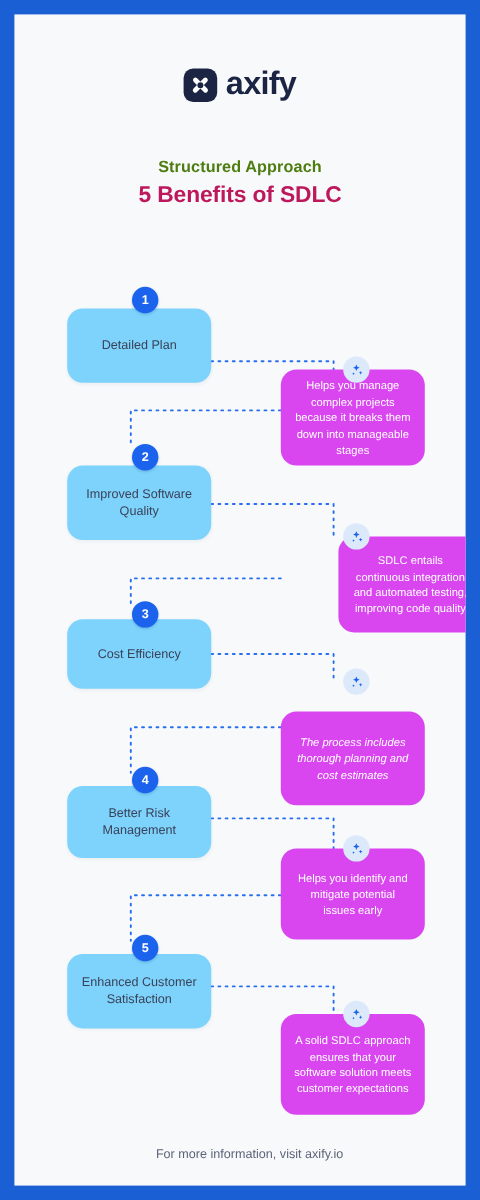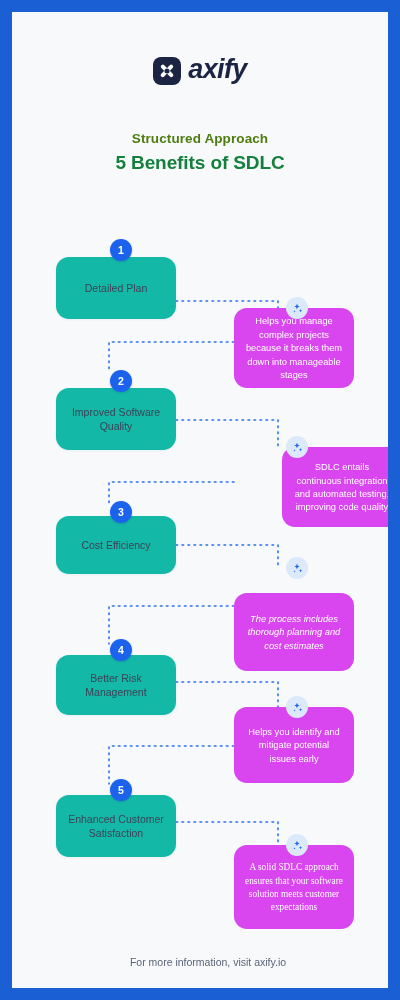--- a/index.html
+++ b/index.html
@@ -57,62 +57,61 @@
     background:#1b2442;
     transform:translate(-50%,-50%);
   }
   .logo-text {
     font-size:27px;
     font-weight:bold;
     color:#1b2442;
     letter-spacing:-0.6px;
     line-height:1;
     padding-bottom:2px;
-    font-style:italic;
   }
 
   
   .eyebrow {
     position:absolute;
     left:0; top:119px;
     width:376px;
     text-align:center;
     font-size:13.5px;
     font-weight:bold;
     color:#4d7c0f;
     letter-spacing:0.1px;
   }
   .title {
     position:absolute;
     left:0; top:140px;
     width:376px;
     text-align:center;
     font-size:19px;
     font-weight:bold;
-    color:#15803d;
+    color:#be185d;
     letter-spacing:-0.1px;
   }
 
   
   .flow {
     position:absolute;
     left:0; top:0;
     width:376px; height:976px;
   }
   .connectors {
     position:absolute;
     left:0; top:0;
     width:376px; height:976px;
     pointer-events:none;
   }
 
   .step-card {
     position:absolute;
     width:120px;
-    background:#14b8a6;
+    background:#7dd3fc;
     border-radius:13px;
     box-shadow:0 1px 3px rgba(30,50,90,0.05);
     display:flex;
     align-items:center;
     justify-content:center;
     text-align:center;
     padding:10px 8px;
     font-size:10.5px;
     line-height:1.35;
     color:#3a4259;
@@ -277,21 +276,21 @@
       <div class="step-card" style="left:44px; top:783px; height:62px;">
         <span>Enhanced Customer Satisfaction</span>
       </div>
       <div class="spark" style="left:274px; top:822px;">
         <svg viewBox="0 0 24 24" fill="#1b63ec">
           <path d="M11 3.2l1.5 3.6 3.6 1.5-3.6 1.5L11 13.4 9.5 9.8 5.9 8.3l3.6-1.5z"></path>
           <path d="M17.6 13.1l.85 2.05 2.05.85-2.05.85-.85 2.05-.85-2.05-2.05-.85 2.05-.85z"></path>
           <path d="M6.6 15.4l.6 1.45 1.45.6-1.45.6-.6 1.45-.6-1.45-1.45-.6 1.45-.6z"></path>
         </svg>
       </div>
-      <div class="desc-card" style="left:222px; top:833px; height:84px;font-family:Liberation Serif, serif;">
+      <div class="desc-card" style="left:222px; top:833px; height:84px;">
         <span>A solid SDLC approach ensures that your software solution meets customer expectations</span>
       </div>
 
     </div>
 
     <div class="footer">For more information, visit axify.io</div>
 
   </div>
 </div>
 

